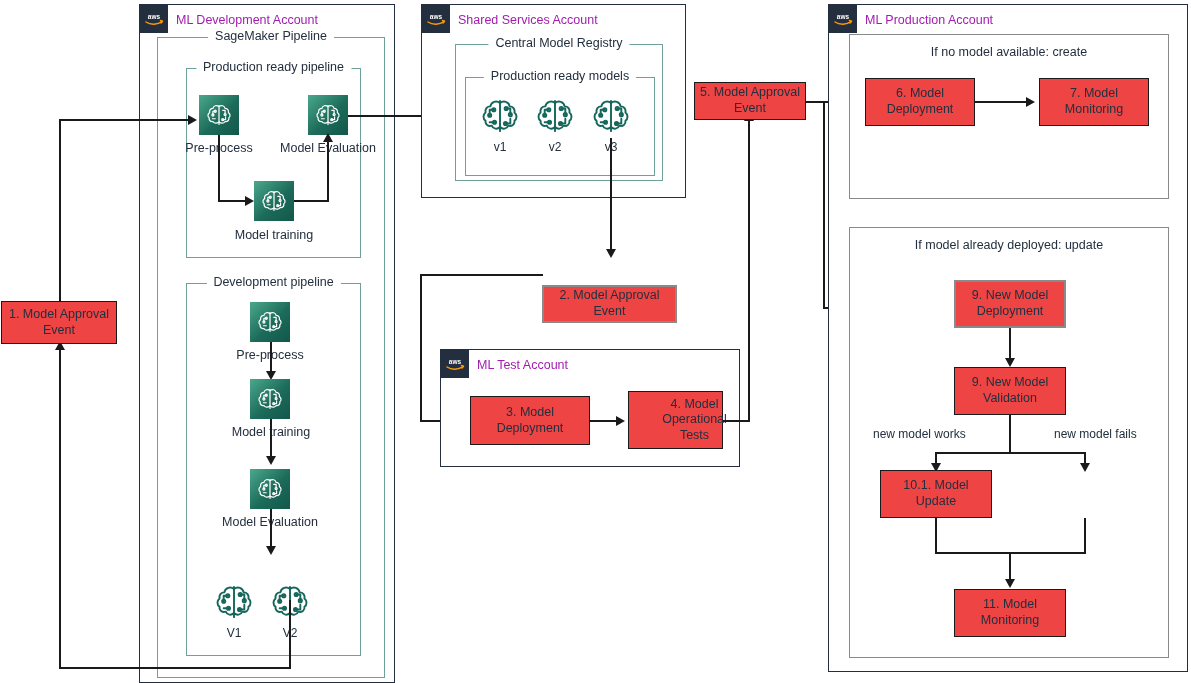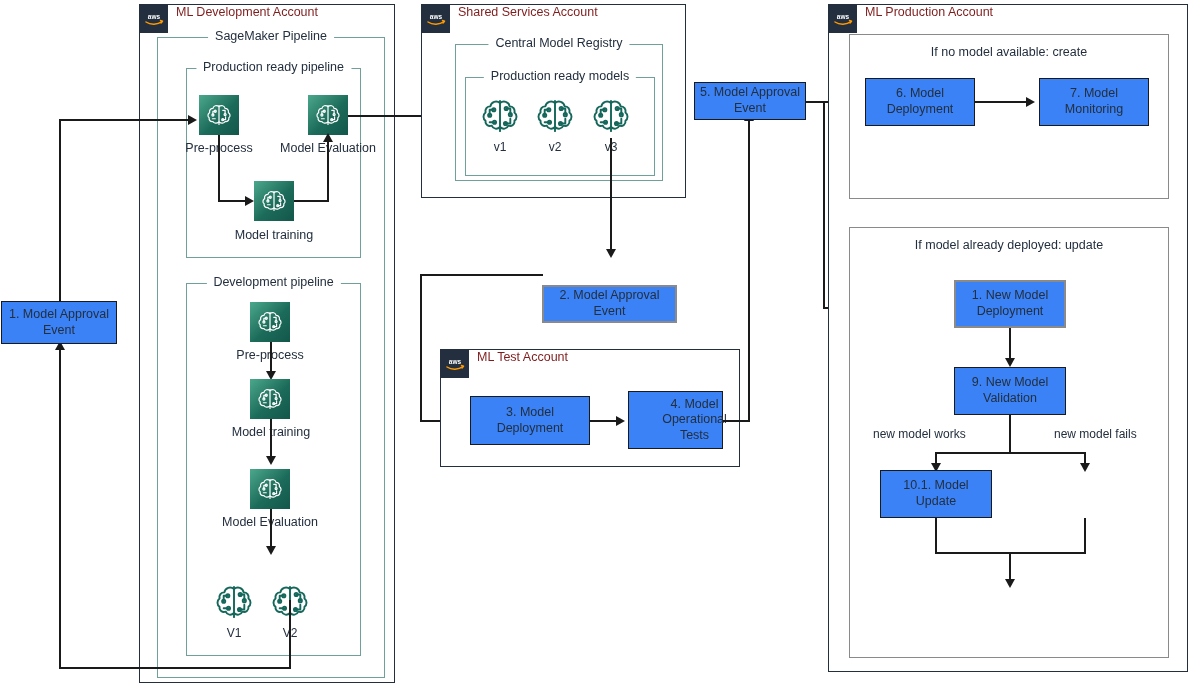--- a/index.html
+++ b/index.html
@@ -3,34 +3,34 @@
 <meta charset="utf-8">
 <style>
   html,body{margin:0;padding:0;background:#ffffff;}
   body{font-family:"Liberation Sans", sans-serif;}
   #canvas{position:relative;width:1191px;height:683px;background:#fff;overflow:hidden;}
 
   
   .acct{position:absolute;border:1.6px solid #232F3E;background:#fff;box-sizing:border-box;}
   .acct-badge{position:absolute;left:0;top:0;width:28px;height:28px;background:#232F3E;
     display:flex;align-items:center;justify-content:center;}
-  .acct-title{position:absolute;left:36px;top:0;font-size:12.5px;color:#7f1d1d;white-space:nowrap;}
+  .acct-title{position:absolute;left:36px;top:8px;font-size:12.5px;color:#a21caf;white-space:nowrap;}
 
   
   .grp{position:absolute;box-sizing:border-box;border:1.4px solid #6FA19A;background:transparent;}
   .grp-title{position:absolute;top:-9px;left:50%;transform:translateX(-50%);
     background:#fff;padding:0 7px;font-size:12.5px;color:#232F3E;white-space:nowrap;}
 
   
   .frame{position:absolute;box-sizing:border-box;border:1.8px solid #8a8a8a;background:transparent;text-decoration:underline;}
   .frame-title{position:absolute;top:10px;left:0;width:100%;text-align:center;
     font-size:12.5px;color:#232F3E;}
 
   
-  .box{position:absolute;box-sizing:border-box;background:#3b82f6;display:flex;
+  .box{position:absolute;box-sizing:border-box;background:#ef4444;display:flex;
     align-items:center;justify-content:center;text-align:center;
     font-size:12.5px;color:#232F3E;line-height:1.25;padding:2px;}
   .box.black{border:1.5px solid #1a1a1a;}
   .box.grey{border:2px solid #8a8a8a;}
 
   
   .smicon{position:absolute;width:40px;height:40px;
     background:linear-gradient(135deg,#4BA88C 0%,#1C6B5A 55%,#13574A 100%);
     display:flex;align-items:center;justify-content:center;}
   .smicon svg{width:30px;height:30px;}
@@ -417,21 +417,21 @@
   <div class="arw arw-r" style="left:1026px;top:97px;"></div>
   <div class="box black" style="left:1039px;top:78px;width:110px;height:48px;">
     <span>7. Model Monitoring</span>
   </div>
 
   <div class="frame" style="left:849px;top:227px;width:320px;height:431px;">
     <div class="frame-title">If model already deployed: update</div>
   </div>
 
   <div class="box grey" style="left:954px;top:280px;width:112px;height:48px;">
-    <span>1. New Model Deployment</span>
+    <span>9. New Model Deployment</span>
   </div>
   <div class="ln lnv" style="left:1009px;top:328px;height:36px;"></div>
   <div class="arw arw-d" style="left:1005px;top:358px;"></div>
 
   <div class="box black" style="left:954px;top:367px;width:112px;height:48px;">
     <span>9. New Model Validation</span>
   </div>
 
   <div class="ln lnv" style="left:1009px;top:415px;height:38px;"></div>
   <div class="ln lnh" style="left:935px;top:452px;width:150px;"></div>
@@ -446,14 +446,17 @@
   <div class="box black" style="left:880px;top:470px;width:112px;height:48px;">
     <span>10.1. Model Update</span>
   </div>
 
   <div class="ln lnv" style="left:935px;top:518px;height:36px;"></div>
   <div class="ln lnv" style="left:1084px;top:518px;height:36px;"></div>
   <div class="ln lnh" style="left:935px;top:552px;width:150px;"></div>
   <div class="ln lnv" style="left:1009px;top:552px;height:32px;"></div>
   <div class="arw arw-d" style="left:1005px;top:579px;"></div>
 
+  <div class="box black" style="left:954px;top:589px;width:112px;height:48px;">
+    <span>11. Model Monitoring</span>
+  </div>
 
 </div>
 
 </body></html>

